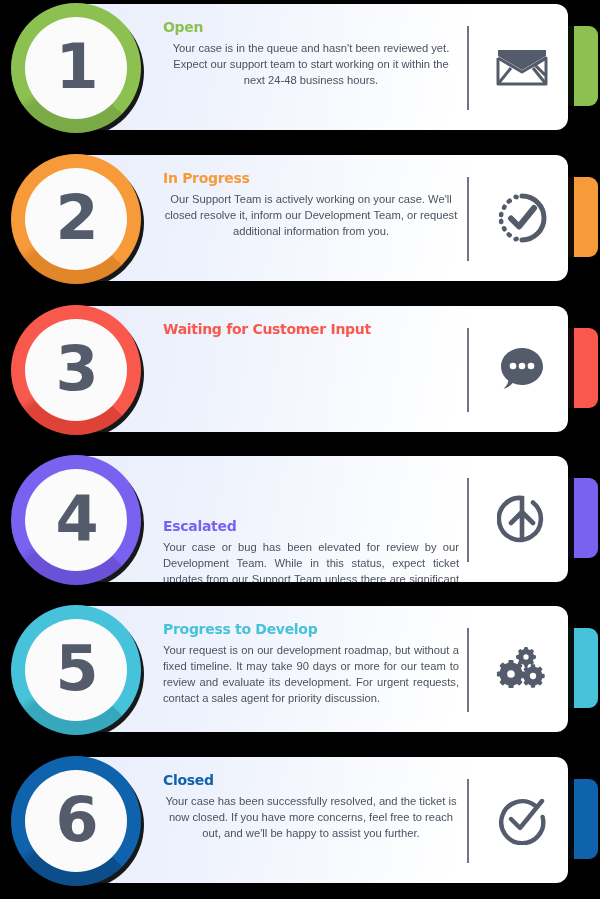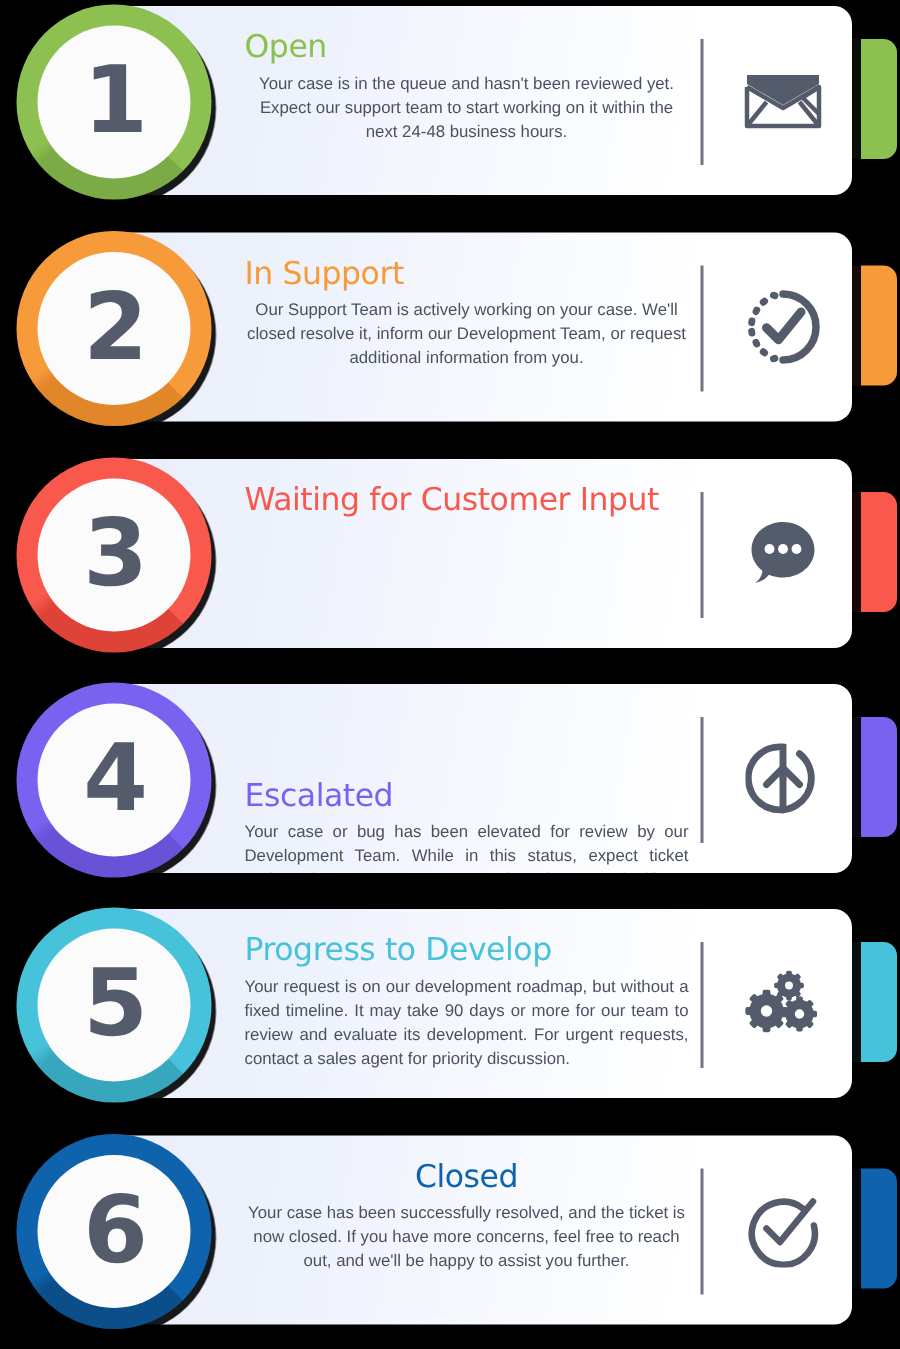--- a/index.html
+++ b/index.html
@@ -102,22 +102,22 @@
   
   .content {
     position: absolute;
     left: 101px;
     top: 16px;
     width: 296px;
     z-index: 3;
   }
   .title {
     font-family: "DejaVu Sans", sans-serif;
-    font-size: 21px;
-    font-weight: 400;
+    font-size: 14px;
+    font-weight: 700;
     line-height: 1.1;
     letter-spacing: -0.3px;
     margin-bottom: 6px;
     white-space: nowrap;
   }
   .body {
     font-size: 11.2px;
     line-height: 1.42;
     color: #4a5260;
     text-align: justify;
@@ -175,21 +175,21 @@
         <div class="ring" style="background:conic-gradient(from 135deg, #7aab46 0deg, #7aab46 95deg, #8cc152 105deg, #8cc152 360deg);"></div>
         <div class="ring-inner">
           <span class="num">1</span>
         </div>
       </div>
     </div>
     <div class="step" style="top: 151px;">
       <div class="tab" style="background:#f79a3a;"></div>
       <div class="card">
         <div class="content">
-          <div class="title" style="color:#f79a3a;">In Support</div>
+          <div class="title" style="color:#f79a3a;">In Progress</div>
           <div class="body narrow">Our Support Team is actively working on your case. We'll closed resolve it, inform our Development Team, or request additional information from you.</div>
         </div>
         <div class="divider"></div>
         <div class="icon">
           <svg width="50" height="50" viewBox="0 0 50 50" fill="none">
             <path d="M25 3 A22 22 0 0 1 25 47" stroke="currentColor" stroke-width="5" fill="none" stroke-linecap="round"></path>
             <g stroke="currentColor" stroke-width="4.6" stroke-linecap="round">
               <path d="M19.6 4.1 l-1.0 -0.3"></path>
               <path d="M12.7 7.8 l-0.9 0.7"></path>
               <path d="M7.5 13.7 l-0.5 1.0"></path>
@@ -303,21 +303,21 @@
         <div class="ring" style="background:conic-gradient(from 135deg, #37a7bd 0deg, #37a7bd 95deg, #46c2da 105deg, #46c2da 360deg);"></div>
         <div class="ring-inner">
           <span class="num">5</span>
         </div>
       </div>
     </div>
     <div class="step" style="top: 753px;">
       <div class="tab" style="background:#0f63ad;"></div>
       <div class="card">
         <div class="content">
-          <div class="title" style="color:#0f63ad;text-align:center;">Closed</div>
+          <div class="title" style="color:#0f63ad;">Closed</div>
           <div class="body narrow">Your case has been successfully resolved, and the ticket is now closed. If you have more concerns, feel free to reach out, and we'll be happy to assist you further.</div>
         </div>
         <div class="divider"></div>
         <div class="icon">
           <svg width="50" height="50" viewBox="0 0 50 50" fill="none">
             <path d="M38 10.5 A21 21 0 1 0 45.6 22" stroke="currentColor" stroke-width="4.4" fill="none" stroke-linecap="round"></path>
             <path d="M14 24 L23 33 L45 6" stroke="currentColor" stroke-width="4.4" fill="none" stroke-linecap="round" stroke-linejoin="round"></path>
           </svg>
         </div>
       </div>

